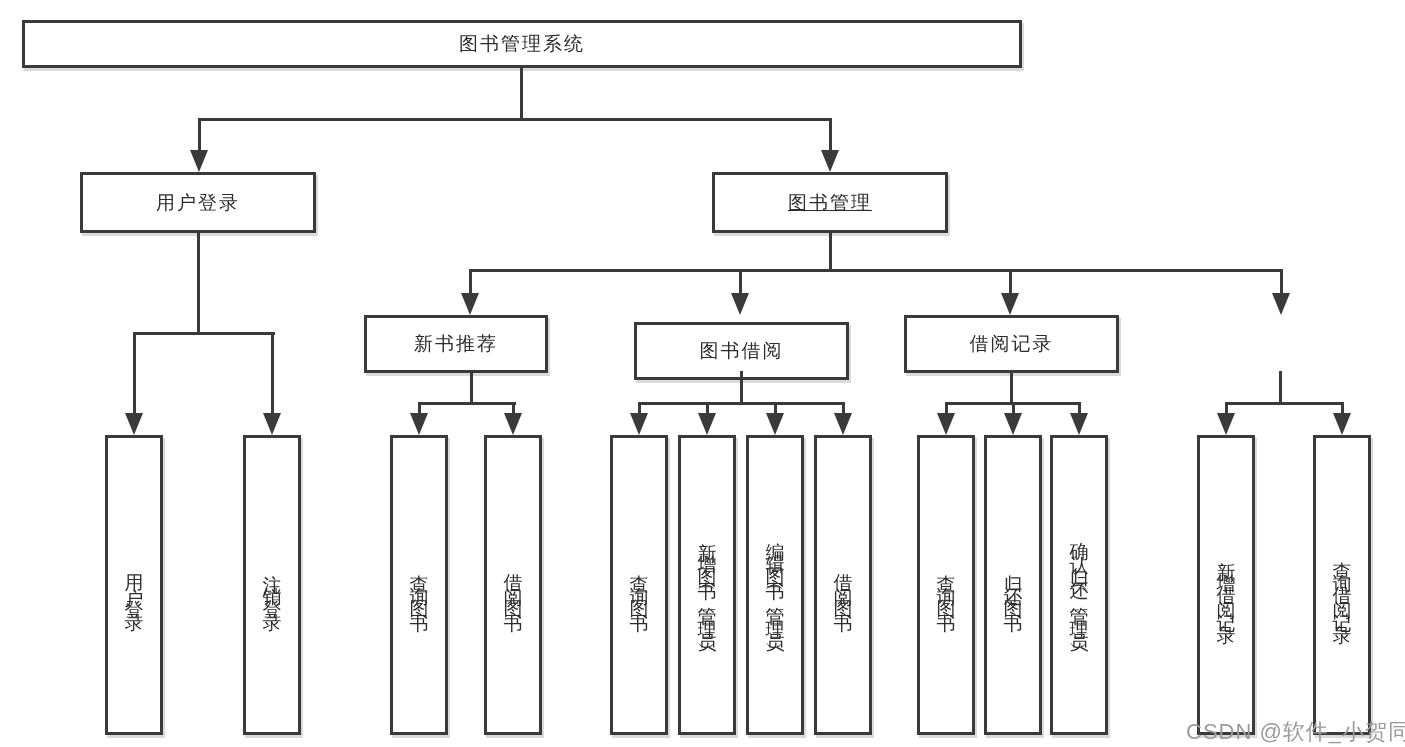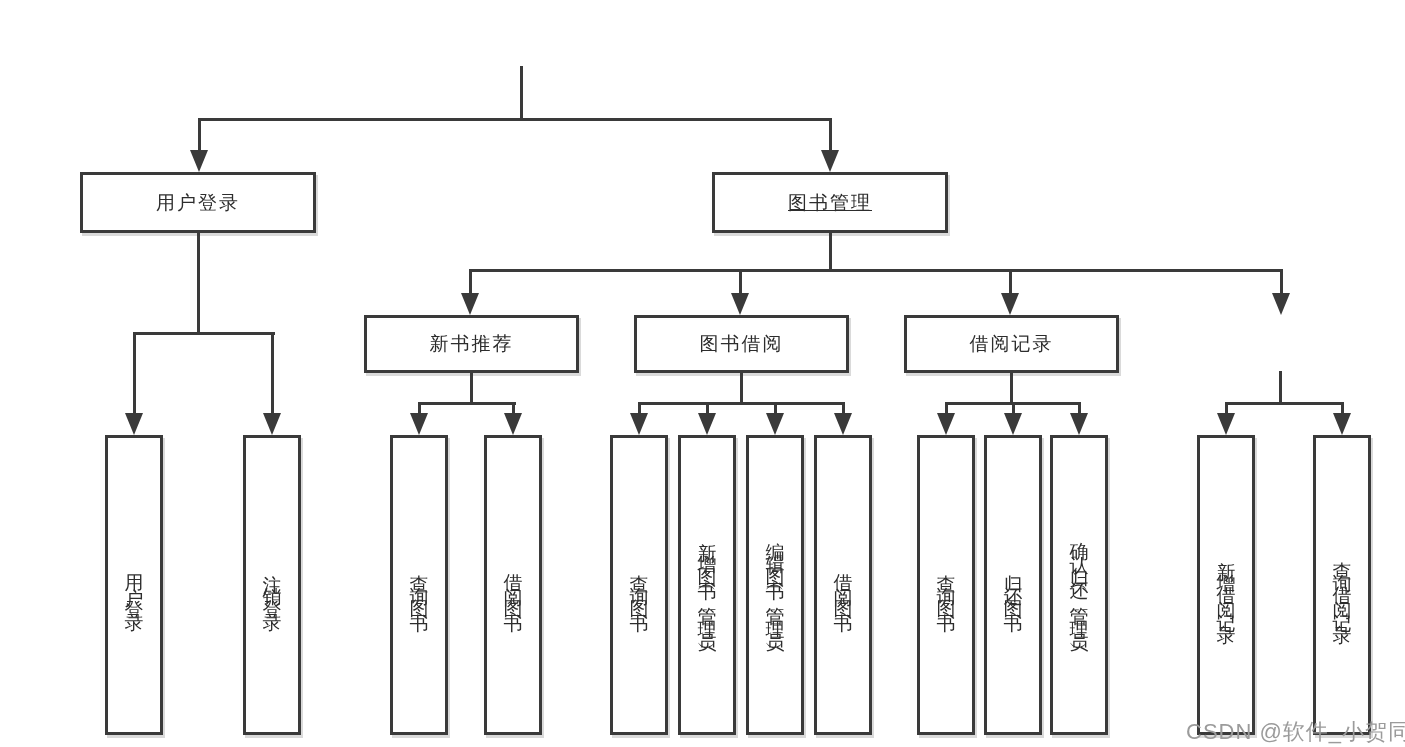--- a/index.html
+++ b/index.html
@@ -31,20 +31,21 @@
   .watermark{
     position:absolute;left:1186px;top:717px;font-size:22px;letter-spacing:1px;
     color:var(--wm);white-space:nowrap;
   }
 </style>
 </head>
 <body>
 
 <div class="stage">
 
+  <div class="box" style="left:22px;top:20px;width:1000px;height:48px;">图书管理系统</div>
 
   <div class="vline" style="left:520px;top:66px;width:3px;height:54px;"></div>
   <div class="hline" style="left:198px;top:118px;width:634px;height:3px;"></div>
   <div class="vline" style="left:198px;top:118px;width:3px;height:34px;"></div>
   <div class="arr" style="left:190px;top:150px;"></div>
   <div class="vline" style="left:829px;top:118px;width:3px;height:34px;"></div>
   <div class="arr" style="left:821px;top:150px;"></div>
 
   <div class="box" style="left:80px;top:172px;width:236px;height:61px;">用户登录</div>
   <div class="box" style="left:712px;top:172px;width:236px;height:61px;text-decoration:underline;">图书管理</div>
@@ -60,22 +61,22 @@
   <div class="hline" style="left:469px;top:269px;width:814px;height:3px;"></div>
   <div class="vline" style="left:469px;top:269px;width:3px;height:24px;"></div>
   <div class="arr" style="left:461px;top:293px;"></div>
   <div class="vline" style="left:739px;top:269px;width:3px;height:24px;"></div>
   <div class="arr" style="left:731px;top:293px;"></div>
   <div class="vline" style="left:1009px;top:269px;width:3px;height:24px;"></div>
   <div class="arr" style="left:1001px;top:293px;"></div>
   <div class="vline" style="left:1280px;top:269px;width:3px;height:24px;"></div>
   <div class="arr" style="left:1272px;top:293px;"></div>
 
-  <div class="box" style="left:364px;top:315px;width:215px;height:58px;">新书推荐</div>
-  <div class="box" style="left:634px;top:315px;width:215px;height:58px;">图书借阅</div>
+  <div class="box" style="left:364px;top:315px;width:184px;height:58px;">新书推荐</div>
+  <div class="box" style="left:634px;top:322px;width:215px;height:58px;">图书借阅</div>
   <div class="box" style="left:904px;top:315px;width:215px;height:58px;">借阅记录</div>
 
   <div class="vline" style="left:470px;top:371px;width:3px;height:34px;"></div>
   <div class="hline" style="left:418px;top:402px;width:98px;height:3px;"></div>
   <div class="vline" style="left:418px;top:402px;width:3px;height:11px;"></div>
   <div class="arr" style="left:410px;top:413px;"></div>
   <div class="vline" style="left:512px;top:402px;width:3px;height:11px;"></div>
   <div class="arr" style="left:504px;top:413px;"></div>
 
   <div class="vline" style="left:740px;top:371px;width:3px;height:34px;"></div>

